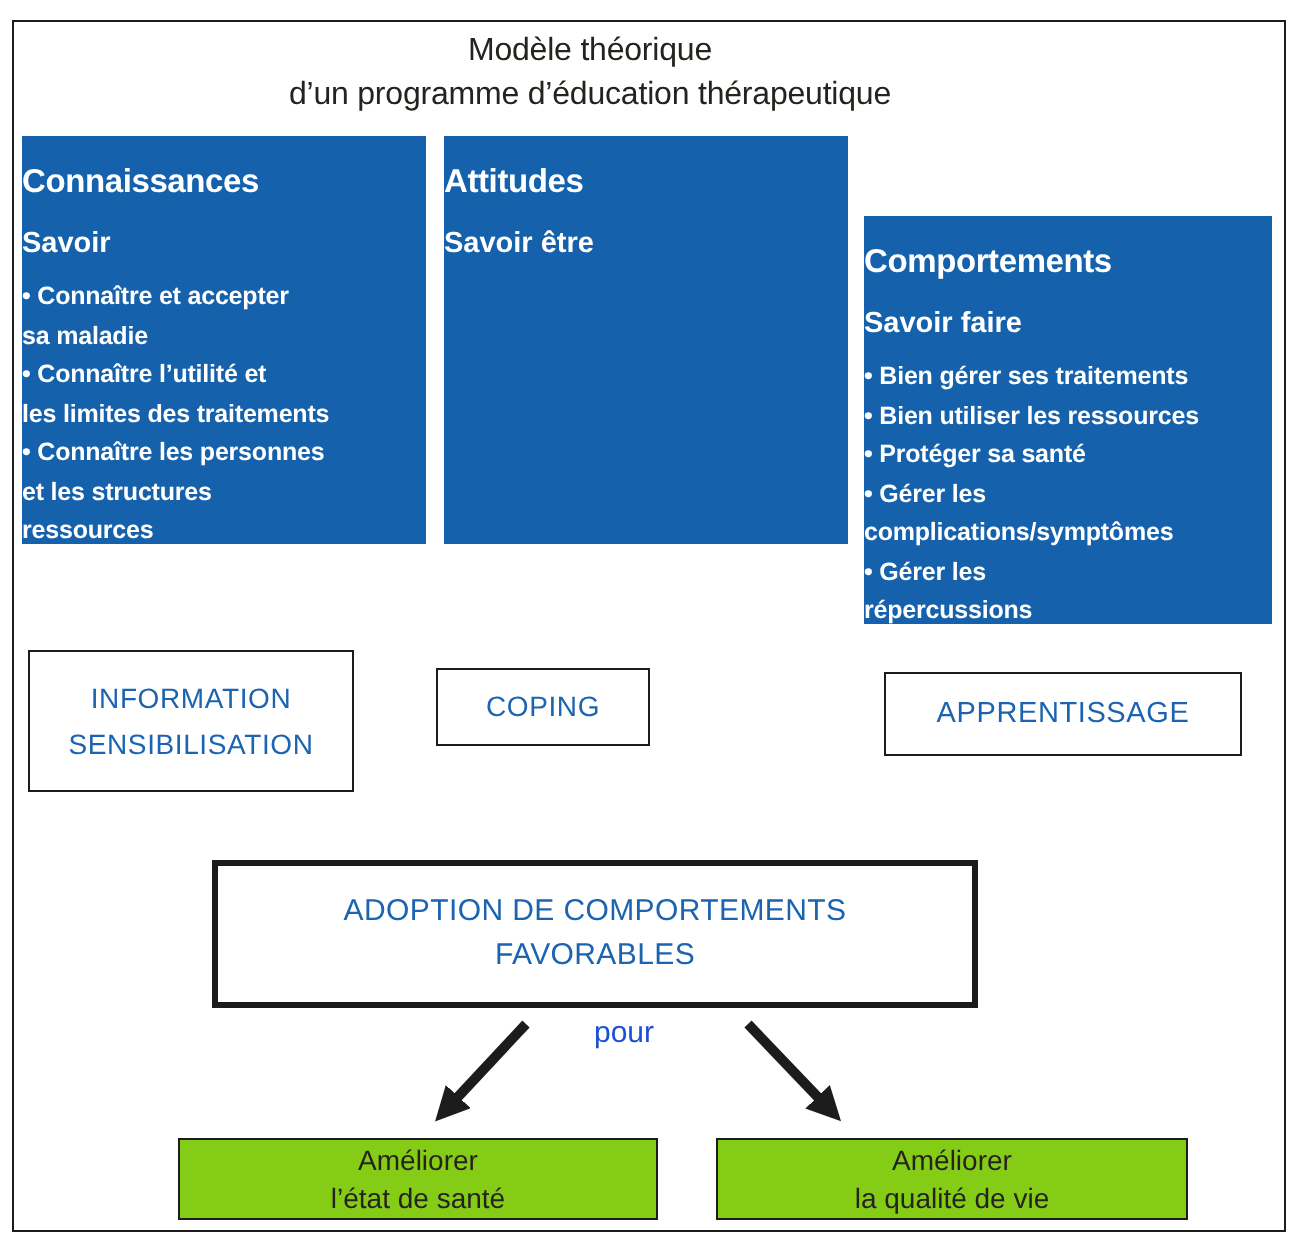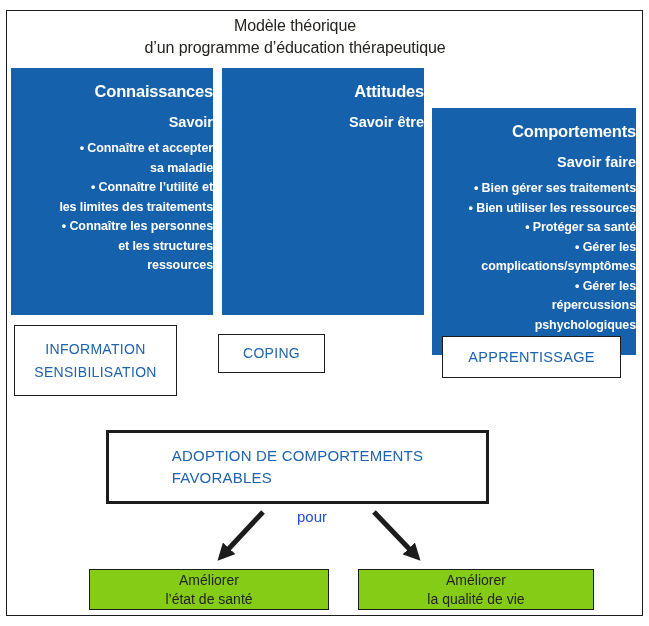--- a/index.html
+++ b/index.html
@@ -20,36 +20,35 @@
   .title {
     left: 6px; top: 15px; width: 578px;
     text-align: center;
     font-size: 16px;
     line-height: 22px;
     color: #26231f;
     white-space: pre-line;
     letter-spacing: -0.1px;
   }
   .bluebox {
-    top: 68px; height: 247px;
+    top: 68px; height: 204px;
     background: var(--blue, #1561AC);
     color: #ffffff;
-    text-align: right;
+    text-align: left;
   }
   .bluebox .hd {
     font-size: 16.5px;
     font-weight: bold;
     margin-top: 14px;
     letter-spacing: -0.2px;
   }
   .bluebox .sub {
     font-size: 14.5px;
     font-weight: bold;
     margin-top: 13px;
-    padding-left: 48px;
   }
   .bluebox .body {
     font-size: 12.5px;
     font-weight: bold;
     line-height: 19.5px;
     margin-top: 9px;
     white-space: pre-line;
     letter-spacing: -0.1px;
   }
   .col1 { left: 11px;  width: 202px; }
@@ -72,21 +71,21 @@
   .tag-coping { left: 218px; top: 334px; width: 107px; height: 39px; }
   .tag-appr   { left: 442px; top: 336px; width: 179px; height: 42px; font-size: 14.5px; }
   .adoption {
     left: 106px; top: 430px; width: 383px; height: 74px;
     border: 3px solid #1c1c1c;
     background: #ffffff;
     color: #1c63b0;
     display: flex;
     align-items: center;
     justify-content: center;
-    text-align: left;
+    text-align: center;
     font-size: 15px;
     line-height: 22px;
     white-space: pre-line;
     letter-spacing: 0.2px;
   }
   .pour {
     left: 280px; top: 508px; width: 64px;
     text-align: center;
     font-size: 15px;
     color: #1d4ed8;

